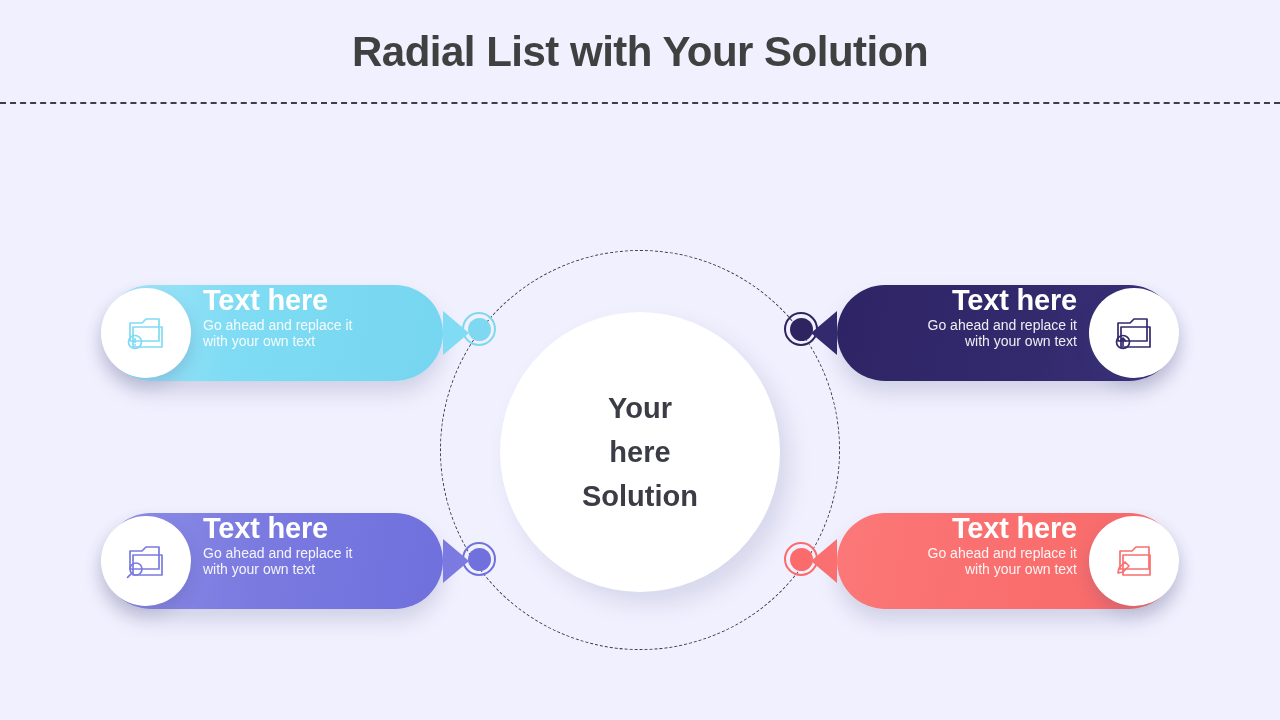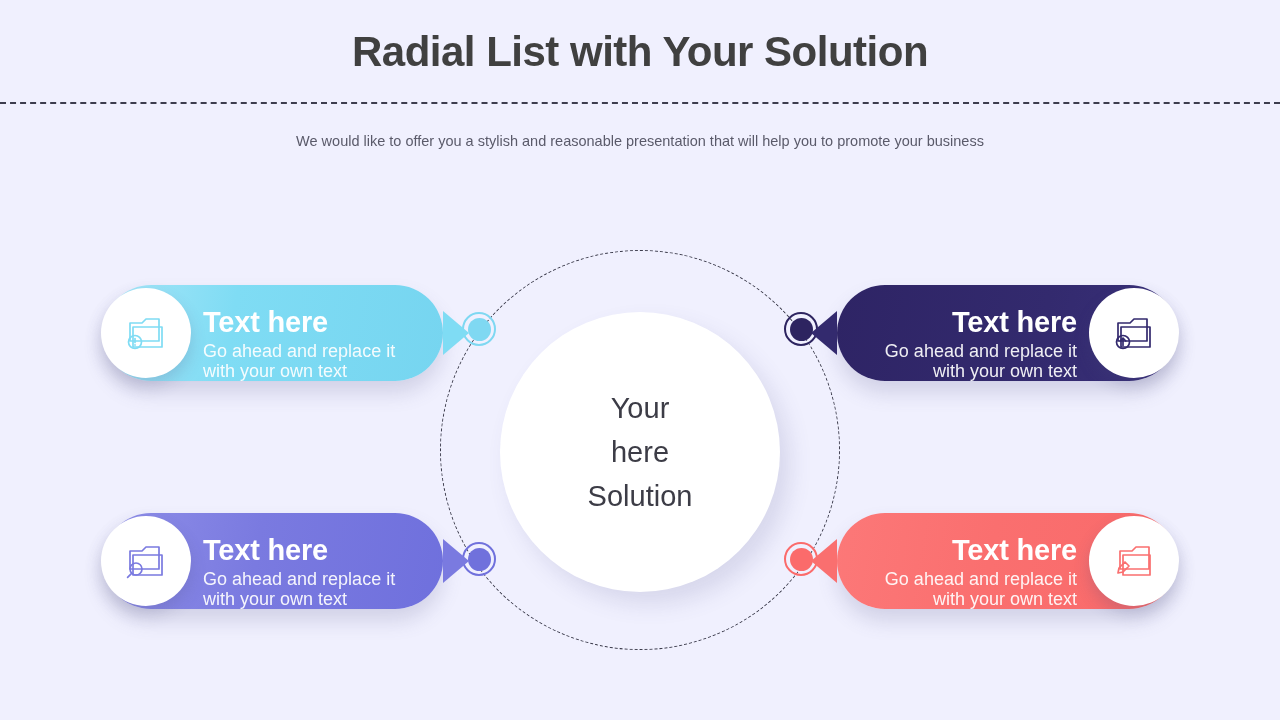--- a/index.html
+++ b/index.html
@@ -38,21 +38,21 @@
   .center-circle {
     position:absolute;
     left:500px; top:312px; width:280px; height:280px;
     border-radius:50%;
     background:#ffffff;
     box-shadow:10px 12px 22px rgba(90,90,140,0.16);
     display:flex; align-items:center; justify-content:center;
   }
   .center-text {
     text-align:center;
-    font-size:29px; font-weight:normal; line-height:1.52;
+    font-size:29px; font-weight:bold; line-height:1.52;
     color:#3c3c46;
   }
 
   
   .dot {
     position:absolute; width:34px; height:34px; border-radius:50%;
     background:transparent;
   }
   .dot .ring {
     position:absolute; inset:0; border-radius:50%;
@@ -62,21 +62,21 @@
     position:absolute; inset:5.5px; border-radius:50%;
     background:currentColor;
   }
 
   
   .card {
     position:absolute;
     width:340px; height:96px;
     border-radius:48px;
     box-shadow:0 12px 20px rgba(90,90,140,0.20);
-    display:flex; align-items:flex-end;
+    display:flex; align-items:flex-start;
   }
   
   .card .tail {
     position:absolute; top:50%; width:0; height:0;
     border-top:22px solid transparent;
     border-bottom:22px solid transparent;
     margin-top:-22px;
   }
   .card.left  .tail { left:100%;  border-left:26px solid currentColor; }
   .card.right .tail { right:100%; border-right:26px solid currentColor; }
@@ -94,21 +94,21 @@
   .card-body { position:relative; z-index:2; width:100%; padding:0 18px; }
   .card.left  .card-body { padding-left:100px; text-align:left; }
   .card.right .card-body { padding-right:100px; text-align:right; }
 
   .card-title {
     font-size:29px; font-weight:bold; color:#ffffff;
     line-height:1.08; letter-spacing:-0.2px;
   }
   .card-desc {
     margin-top:2px;
-    font-size:18px; line-height:1.12; color:#ffffff; opacity:0.92;
+    font-size:14px; line-height:1.12; color:#ffffff; opacity:0.92;
   }
 
   
   .c-cyan   { background:linear-gradient(100deg,#a8e6f8 0%, #7fdcf4 38%, #76d5f0 100%); color:#7fdcf4; }
   .c-navy   { background:linear-gradient(100deg,#2e2465 0%, #332a6e 60%, #39307a 100%); color:#332a6e; }
   .c-purple { background:linear-gradient(100deg,#8f8fe8 0%, #7a7ae0 45%, #6f70dd 100%); color:#7a7ae0; }
   .c-coral  { background:linear-gradient(100deg,#fc7878 0%, #fa6f6f 45%, #f96a6a 100%); color:#fa6f6f; }
 
   .d-cyan   { color:#7fd8f2; }
   .d-navy   { color:#2d2460; }
@@ -117,21 +117,20 @@
 
   svg { display:block; }
 </style>
 </head>
 <body>
 
 <div class="slide">
 
   <div class="title">Radial List with Your Solution</div>
   <div class="divider"></div>
-  <div class="subtitle">We would like to offer you a stylish and reasonable presentation that will help you to promote your business</div>
 
   <div class="dashed-ring"></div>
   <div class="center-circle">
     <div class="center-text">
       <div>Your</div>
       <div>here</div>
       <div>Solution</div>
     </div>
   </div>
 

